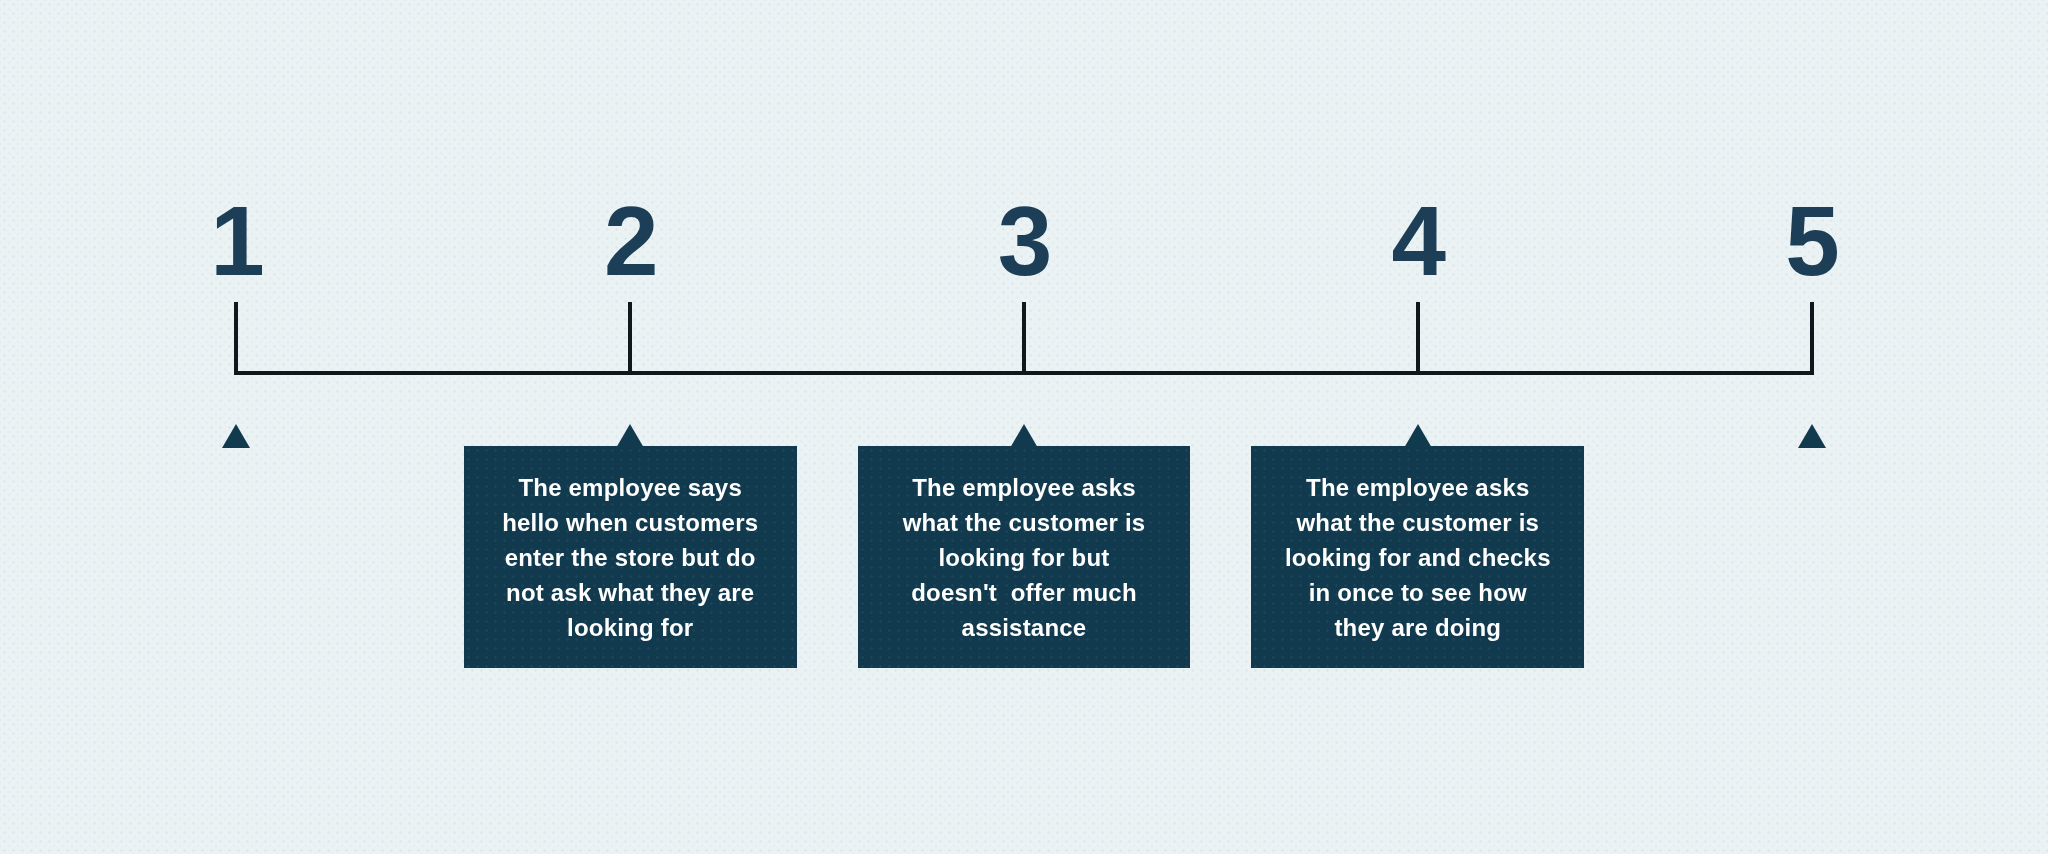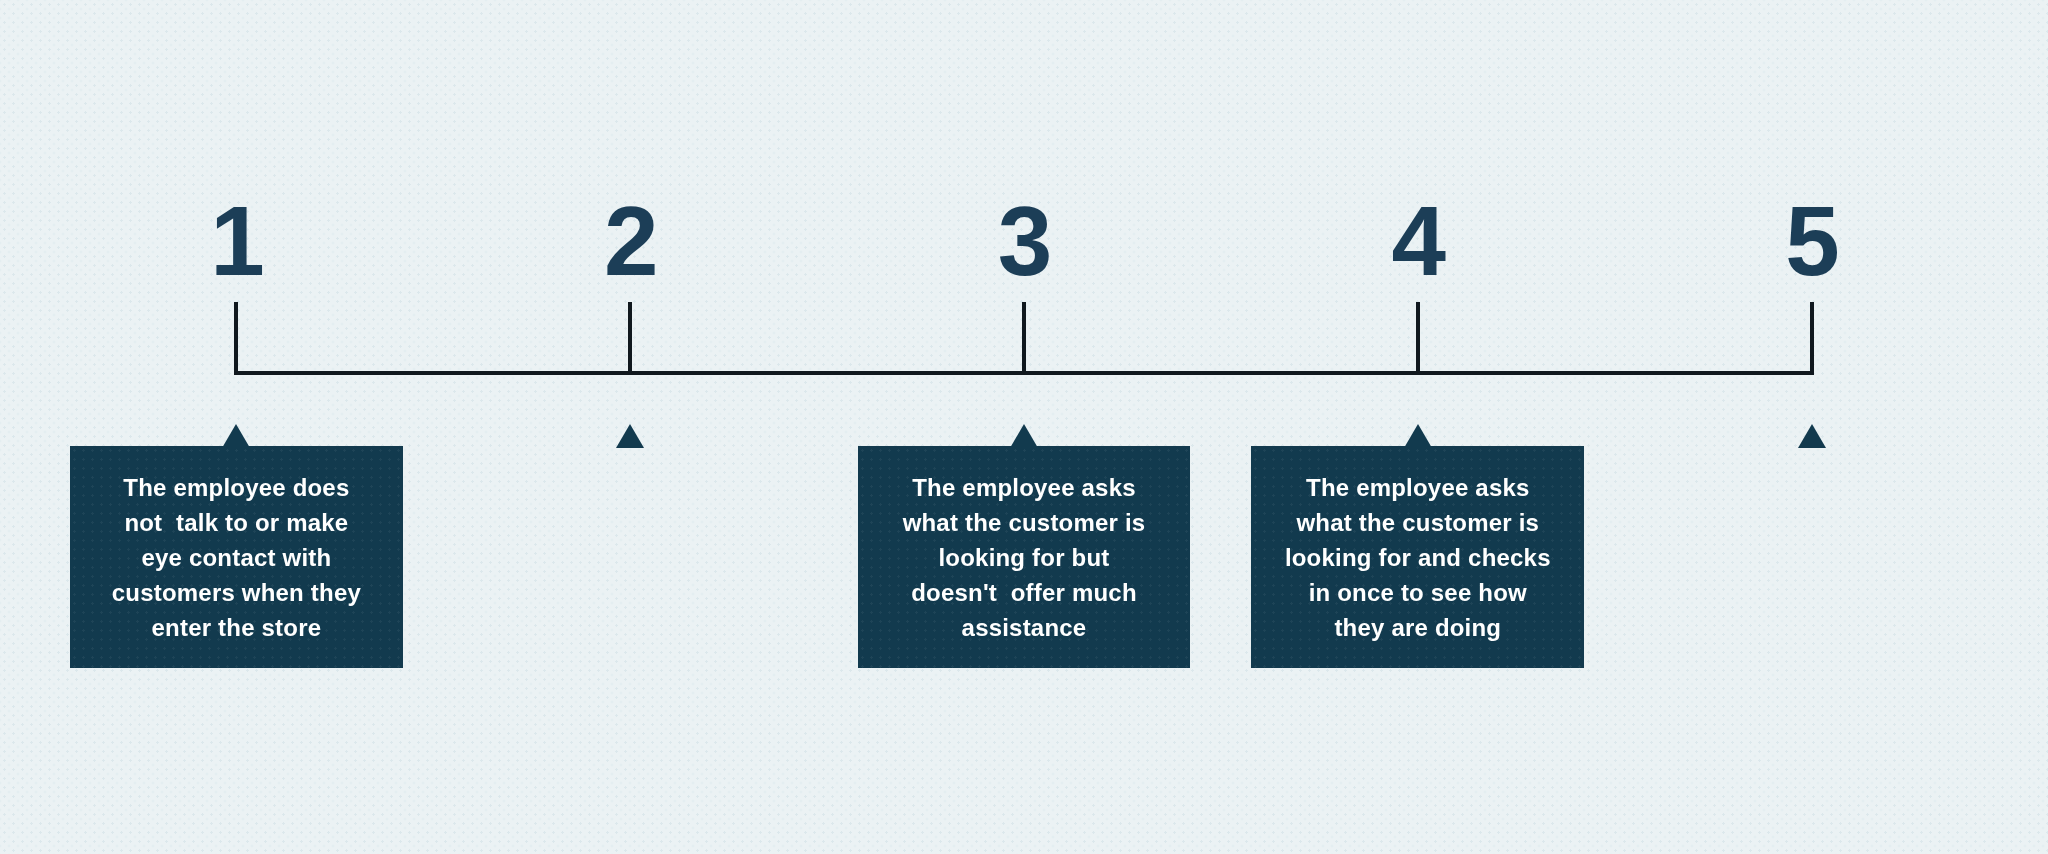--- a/index.html
+++ b/index.html
@@ -92,33 +92,33 @@
 <div class="stage">
 
   <div class="scale-line"></div>
 
   <div class="row">
 
     <div class="col">
       <div class="num">1</div>
       <div class="tick"></div>
       <div class="tri"></div>
-      <div class="box">
-        <div class="box-text">The employee does
-not  talk to or make
-eye contact with
-customers when they
-enter the store</div>
-      </div>
     </div>
 
     <div class="col">
       <div class="num">2</div>
       <div class="tick"></div>
       <div class="tri"></div>
+      <div class="box">
+        <div class="box-text">The employee says
+hello when customers
+enter the store but do
+not ask what they are
+looking for</div>
+      </div>
     </div>
 
     <div class="col">
       <div class="num">3</div>
       <div class="tick"></div>
       <div class="tri"></div>
       <div class="box">
         <div class="box-text">The employee asks
 what the customer is
 looking for but

